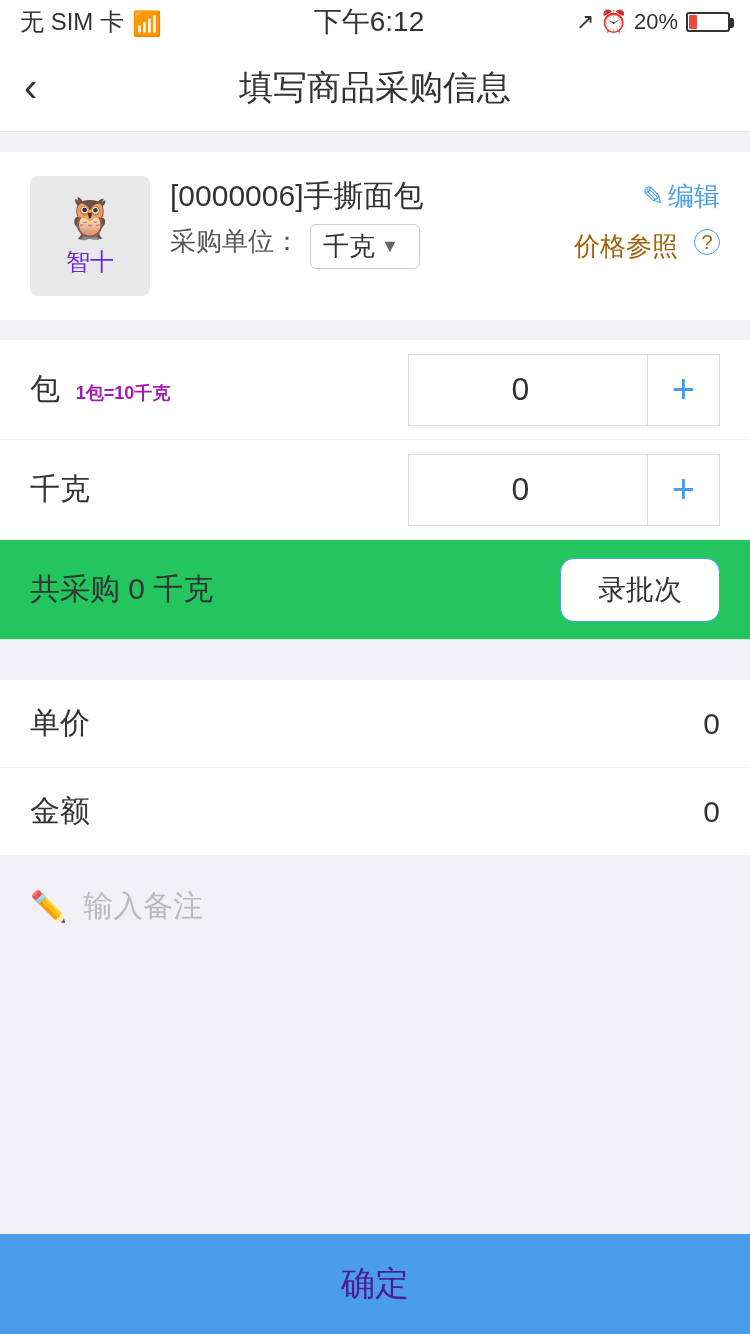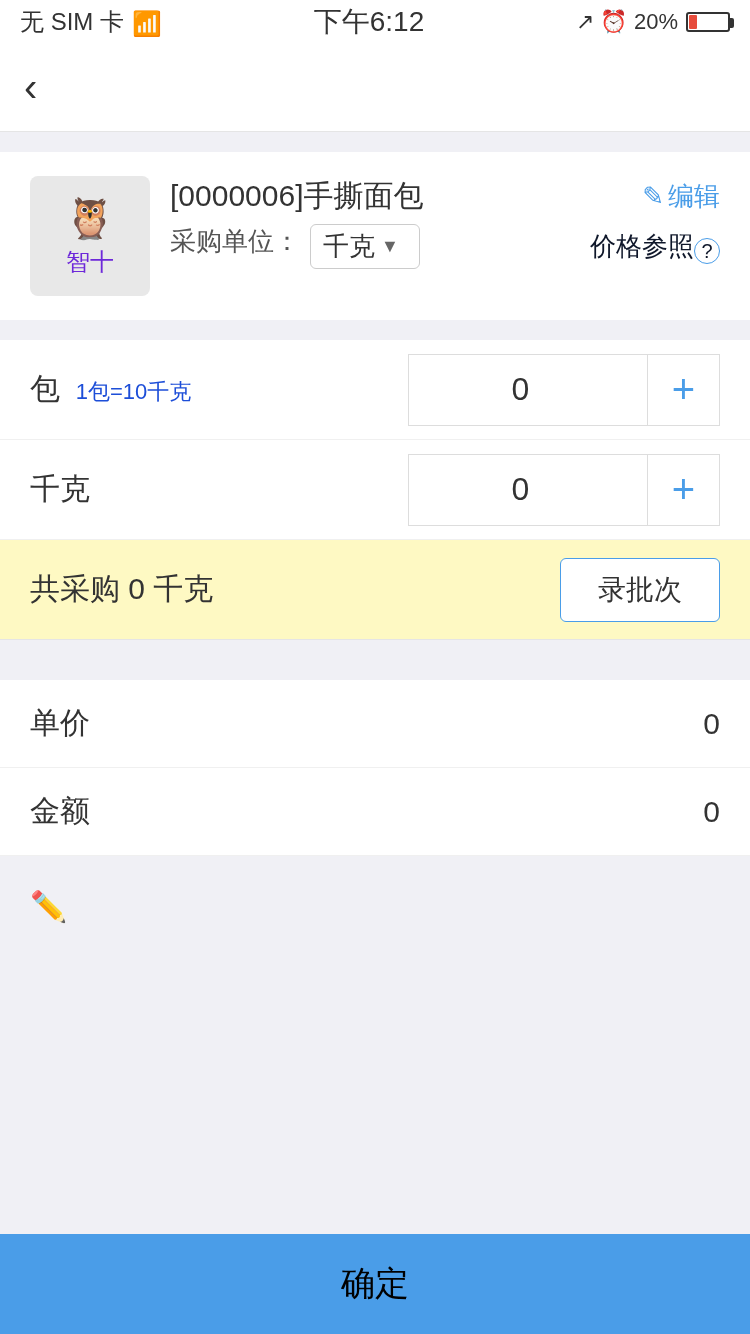--- a/index.html
+++ b/index.html
@@ -155,25 +155,25 @@
       display: flex;
       align-items: center;
       gap: 6px;
       cursor: pointer;
     }
     .unit-select .dropdown-arrow {
       font-size: 18px;
       color: #666;
     }
     .price-ref {
-      color: #0f172a;
+      color: #a16207;
       font-size: 26px;
       display: flex;
-      align-items: flex-end;
-      gap: 0;
+      align-items: flex-start;
+      gap: 16px;
       cursor: pointer;
     }
 
     
     .form-section {
       background: #fff;
       margin-top: 0;
     }
     .form-row {
       display: flex;
@@ -182,23 +182,24 @@
       height: 100px;
       border-bottom: 1px solid #f0f0f0;
       justify-content: space-between;
     }
     .form-row-label {
       font-size: 30px;
       color: #333;
       flex-shrink: 0;
     }
     .form-row-sublabel {
-      font-size: 22px;
-      color: #1d4ed8;
+      font-size: 18px;
+      color: #a21caf;
       margin-left: 8px;
+      font-weight: bold;
     }
     .form-row-input-group {
       display: flex;
       align-items: center;
       gap: 0;
     }
     .qty-input {
       width: 240px;
       height: 72px;
       border: 1px solid #ddd;
@@ -217,37 +218,37 @@
       color: #4a9de8;
       font-size: 40px;
       display: flex;
       align-items: center;
       justify-content: center;
       cursor: pointer;
     }
 
     
     .total-row {
-      background: #fef9c3;
+      background: #22c55e;
       padding: 0 30px;
       height: 100px;
       display: flex;
       align-items: center;
       justify-content: space-between;
       border-bottom: 1px solid #e5e5e5;
     }
     .total-text {
       font-size: 30px;
       color: #333;
     }
     .batch-btn {
       width: 160px;
       height: 64px;
       border: 1px solid #4a9de8;
-      border-radius: 6px;
+      border-radius: 14px;
       background: #fff;
       color: #333;
       font-size: 28px;
       display: flex;
       align-items: center;
       justify-content: center;
       cursor: pointer;
     }
 
     
@@ -306,21 +307,21 @@
       display: flex;
       align-items: center;
       justify-content: center;
       cursor: pointer;
       position: fixed;
       bottom: 0;
       left: 0;
     }
     .confirm-text {
       font-size: 34px;
-      color: #000000;
+      color: #4c1d95;
       font-weight: 500;
     }
 
     .page-wrapper {
       display: flex;
       flex-direction: column;
       min-height: 1334px;
       padding-bottom: 100px;
     }
   </style>
@@ -342,20 +343,21 @@
       <span class="battery-icon">
         <span class="battery-fill"></span>
       </span>
     </div>
   </div>
 
   <div class="nav-bar">
     <div class="nav-back">
       <span>‹</span>
     </div>
+    <span class="nav-title">填写商品采购信息</span>
   </div>
 
   <div class="separator"></div>
 
   <div class="product-card">
     <div class="product-image">
       <span class="owl-icon">🦉</span>
       <span class="brand-text">智十</span>
     </div>
     <div class="product-info">
@@ -427,20 +429,21 @@
       <span class="info-value">0</span>
     </div>
     <div class="info-row">
       <span class="info-label">金额</span>
       <span class="info-value">0</span>
     </div>
   </div>
 
   <div class="note-section">
     <span class="note-icon">✏️</span>
+    <span class="note-placeholder">输入备注</span>
   </div>
 
   <div class="content-spacer"></div>
 </div>
 
 <div class="confirm-bar">
   <span class="confirm-text">确定</span>
 </div>
 
 </body></html>

